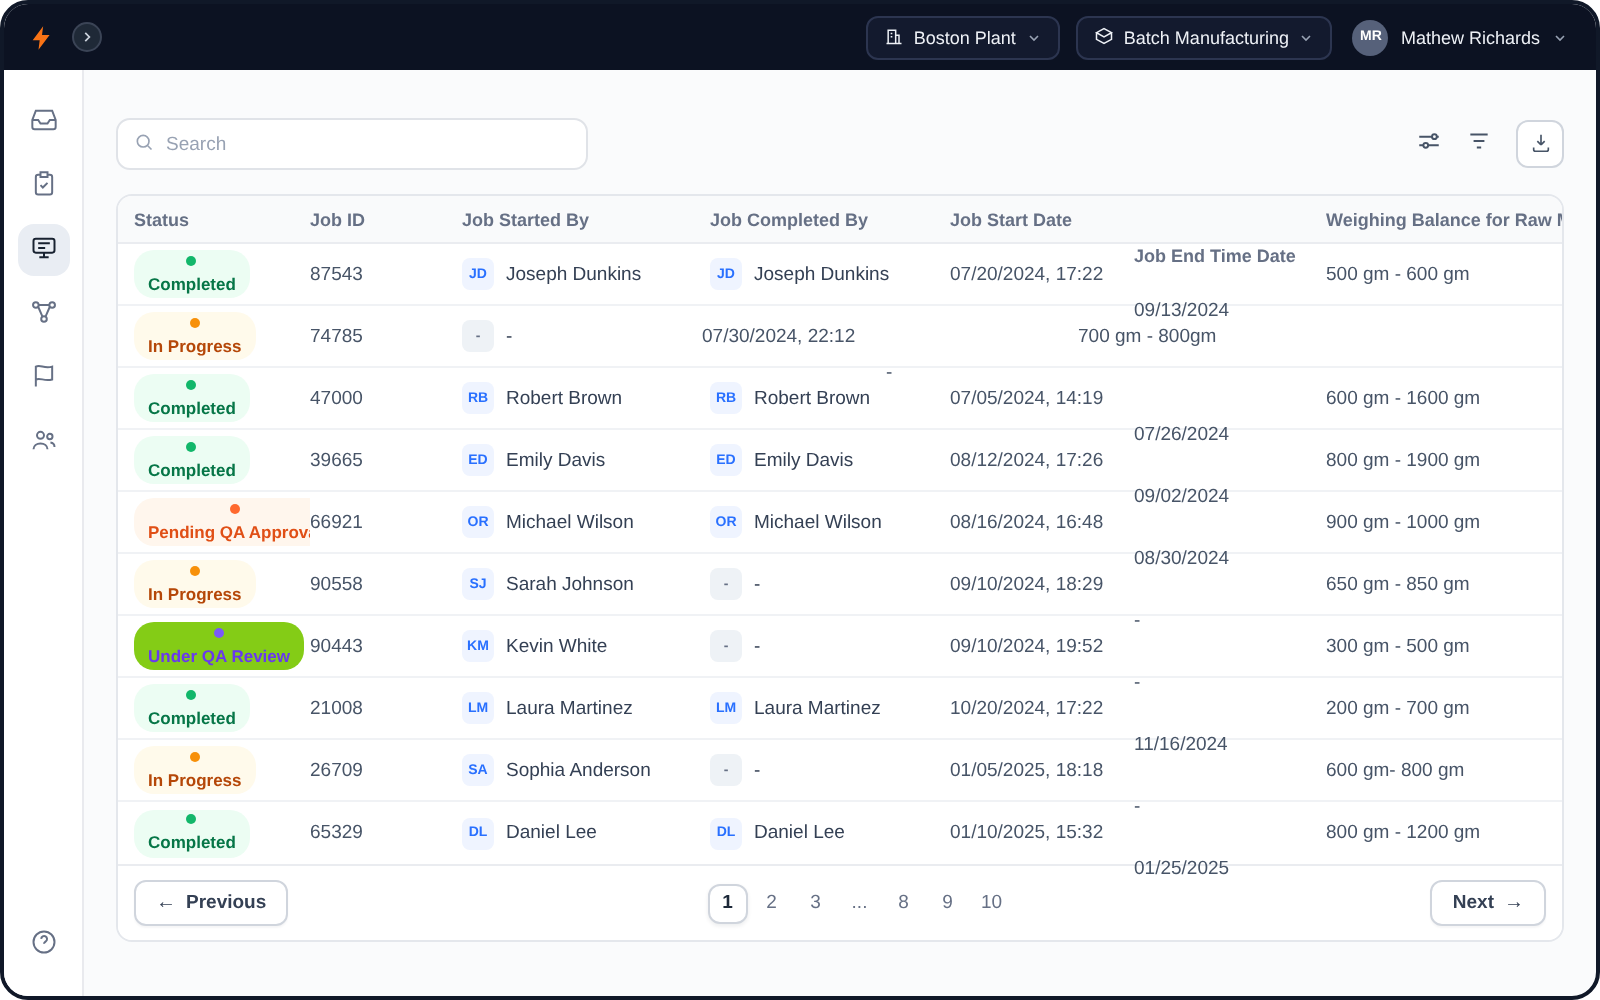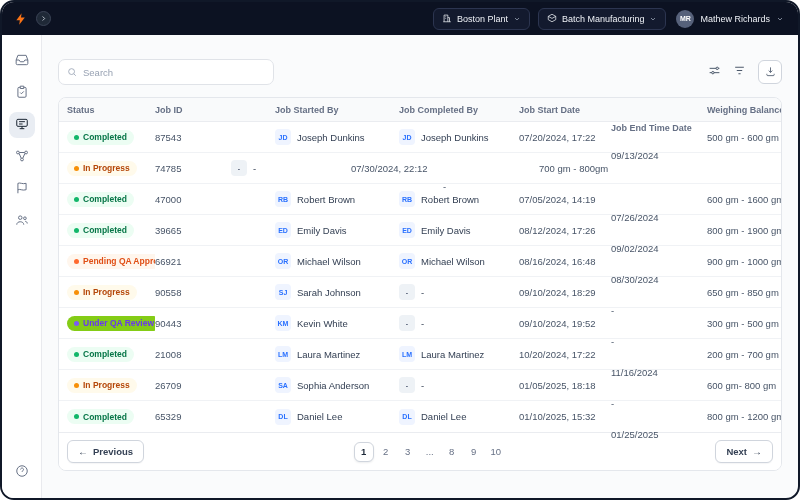--- a/index.html
+++ b/index.html
@@ -33,43 +33,43 @@
   .side-help{ margin-top:auto; }
 
   
   .main{ position:absolute; left:40px; top:33px; right:0; bottom:0; padding:13px 16px 0; overflow:hidden; }
   .page-head{ display:flex; align-items:center; justify-content:space-between; }
   .page-title{ font-size:17px; font-weight:700; color:#101828; letter-spacing:.1px; }
   .btn{ display:inline-flex; align-items:center; gap:5px; background:#fff; border:1px solid #d0d5dd;
         border-radius:6px; color:#344054; font-size:9.5px; font-weight:600; padding:5px 10px; cursor:pointer;
         box-shadow:0 1px 1px rgba(16,24,40,.04); }
   .toolbar{ display:flex; align-items:center; justify-content:space-between; margin-top:11px; }
-  .search-box{ display:flex; align-items:center; gap:6px; width:216px; height:26px; background:#fff;
+  .search-box{ display:flex; align-items:center; gap:6px; width:236px; height:26px; background:#fff;
                border:1px solid #e0e3e8; border-radius:7px; padding:0 8px; color:#98a2b3; }
   .search-box input{ border:none; outline:none; font-size:9.5px; width:100%; color:#344054;
                      font-family:inherit; background:transparent; }
   .search-box input::placeholder{ color:#98a2b3; }
   .tool-icons{ display:flex; align-items:center; gap:12px; }
   .icon-btn{ background:transparent; border:none; color:#475467; display:flex; align-items:center;
              justify-content:center; cursor:pointer; padding:0; }
   .icon-btn.boxed{ width:24px; height:24px; border:1px solid #d0d5dd; border-radius:6px; background:#fff; }
 
   
   .card{ margin-top:12px; background:#fff; border:1px solid #e4e7ec; border-radius:8px; overflow:hidden; }
   .thead{ display:flex; align-items:center; height:24px; background:#f9fafb; border-bottom:1px solid #eaecf0;
           padding-left:8px; }
   .th{ font-size:9px; font-weight:600; color:#667085; white-space:nowrap; overflow:hidden; }
   .trow{ display:flex; align-items:center; height:31px; border-bottom:1px solid #f0f2f5; padding-left:8px;
          background:#fff; cursor:pointer; }
   .trow:last-child{ border-bottom:none; }
-  .col0{ width:88px; } .col1{ width:76px; } .col2{ width:124px;margin-left:44px; } .col3{ width:120px; }
+  .col0{ width:88px; } .col1{ width:76px; } .col2{ width:124px; } .col3{ width:120px; }
   .col4{ width:92px; } .col5{ width:96px;margin-top:36px; } .col6{ flex:1; }
   .cell{ font-size:9.5px; color:#475467; white-space:nowrap; overflow:hidden; display:flex; align-items:center; gap:6px; }
   .badge{ display:inline-flex; align-items:center; gap:4px; padding:2.5px 7px; border-radius:10px;
-          font-size:8.5px; font-weight:600; white-space:nowrap; }
+          font-size:8.5px; font-weight:600; white-space:nowrap;flex-direction:column; }
   .badge .dot{ width:5px; height:5px; border-radius:50%; }
   .st-completed{ background:#ecfdf3; color:#067647; } .st-completed .dot{ background:#12b76a; }
   .st-in-progress{ background:#fffaeb; color:#b54708; } .st-in-progress .dot{ background:#f79009; }
   .st-pending{ background:#fff6ed; color:#e04f16; } .st-pending .dot{ background:#ff692e; }
   .st-review{ background:#84cc16; color:#6938ef; } .st-review .dot{ background:#7a5af8; }
   .chip{ width:16px; height:16px; border-radius:4px; background:#eff4ff; color:#2970ff; font-size:7px;
          font-weight:700; display:inline-flex; align-items:center; justify-content:center; flex:none; }
   .chip.empty{ background:#eef2f6; color:#667085; }
   .person-name{ color:#344054; }
 

